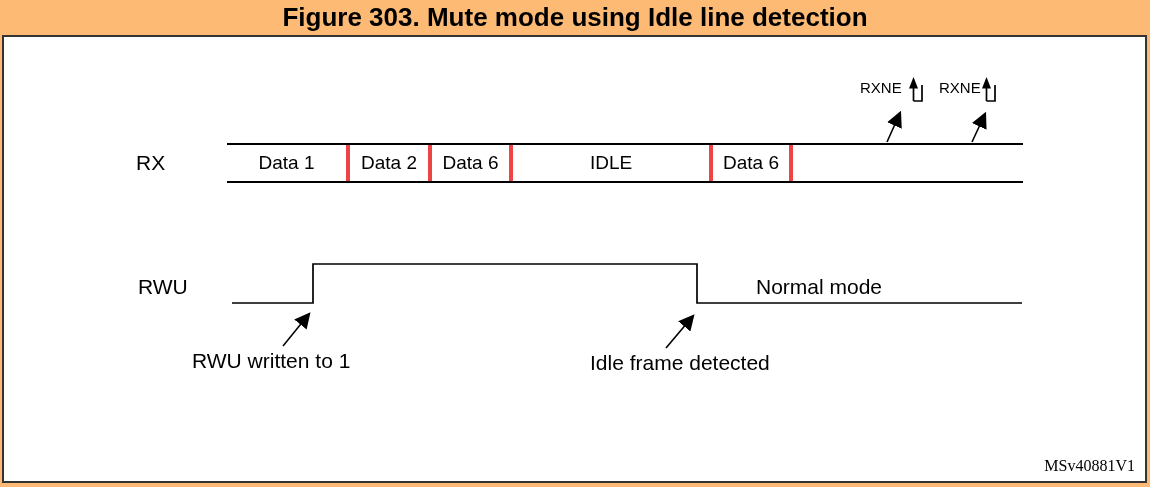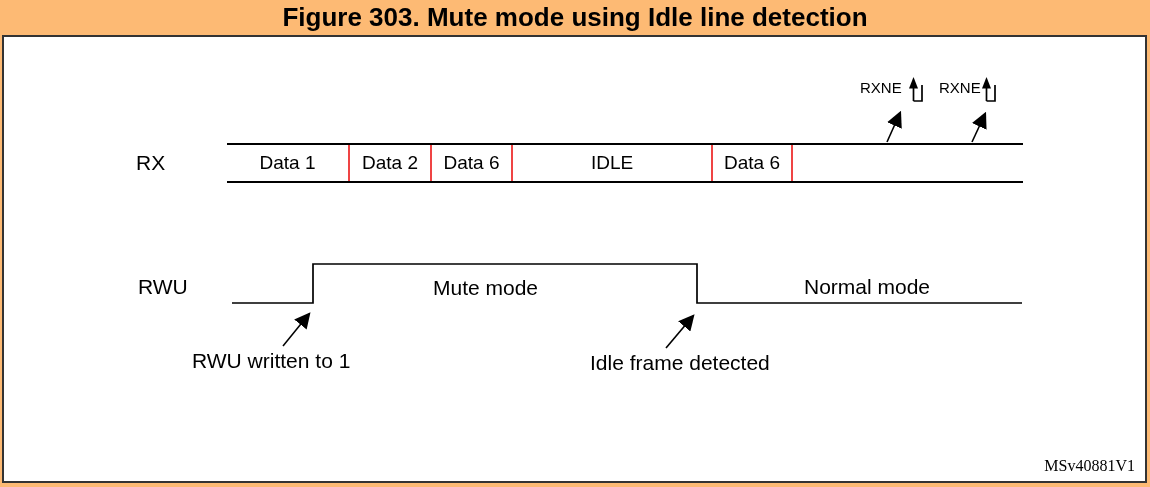--- a/index.html
+++ b/index.html
@@ -47,21 +47,21 @@
     width: 796px;
     height: 40px;
     box-sizing: border-box;
     border-top: 2px solid #000000;
     border-bottom: 2px solid #000000;
     display: flex;
   }
   .rx-seg {
     height: 100%;
     box-sizing: border-box;
-    border-right: 2px solid #ef4444;
+    border-right: 4px solid #ef4444;
     display: flex;
     align-items: center;
     justify-content: center;
     font-size: 19px;
     white-space: nowrap;
   }
   .rx-seg.no-border { border-right: none; }
   .sig-label {
     position: absolute;
     font-size: 21px;
@@ -143,21 +143,20 @@
         <span></span>
       </div>
   </div>
 
   <div class="sig-label" style="left:136px; top:151px;">RX</div>
   <div class="sig-label" style="left:138px; top:275px;">RWU</div>
 
   <div class="rxne-label" style="left:860px; top:79px;">RXNE</div>
   <div class="rxne-label" style="left:939px; top:79px;">RXNE</div>
 
-  <div class="sig-label" style="left:433px; top:276px;">Mute mode</div>
-  <div class="sig-label" style="left:756px; top:275px;margin-left:48px;">Normal mode</div>
+  <div class="sig-label" style="left:756px; top:275px;">Normal mode</div>
 
   <div class="annotation" style="left:192px; top:349px;">RWU written to 1</div>
   <div class="annotation" style="left:577px; top:351px;margin-left:13px;">Idle frame detected</div>
 
   <div class="watermark">MSv40881V1</div>
 
 </div>
 
 </body></html>

